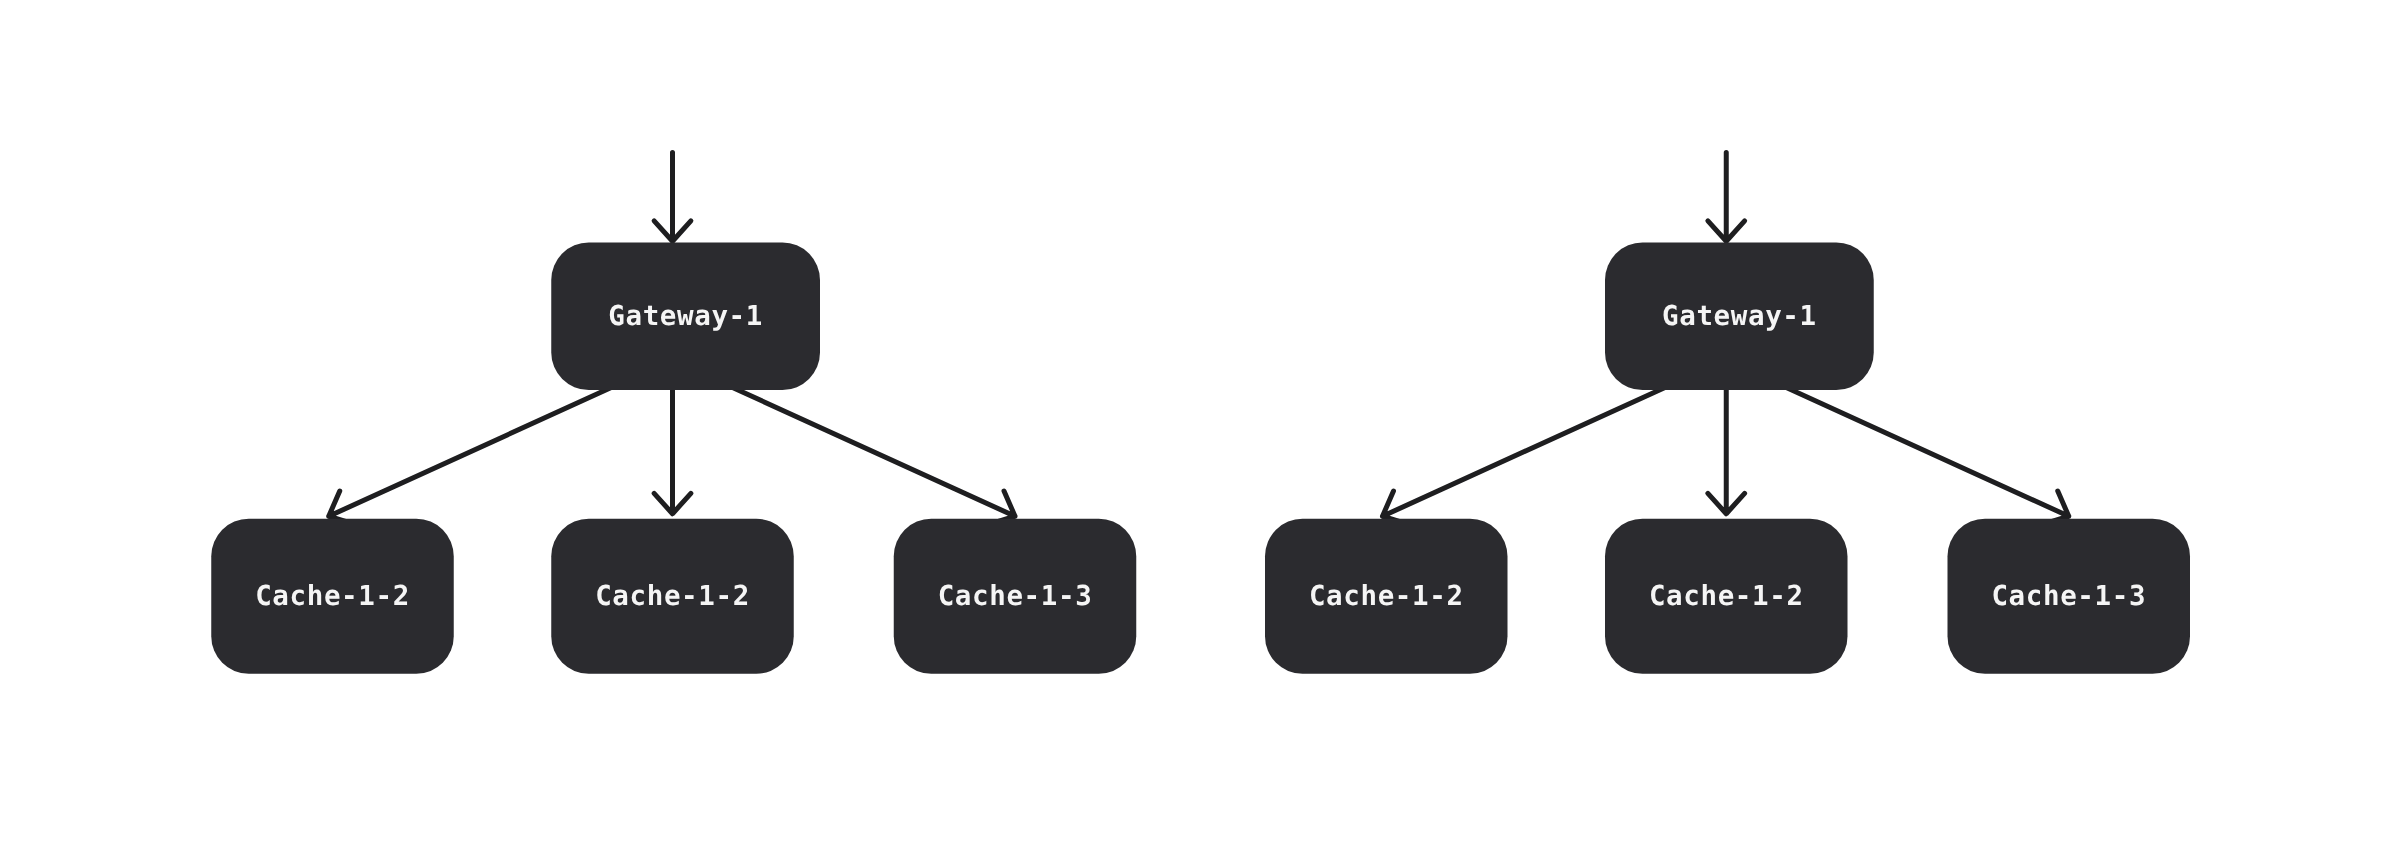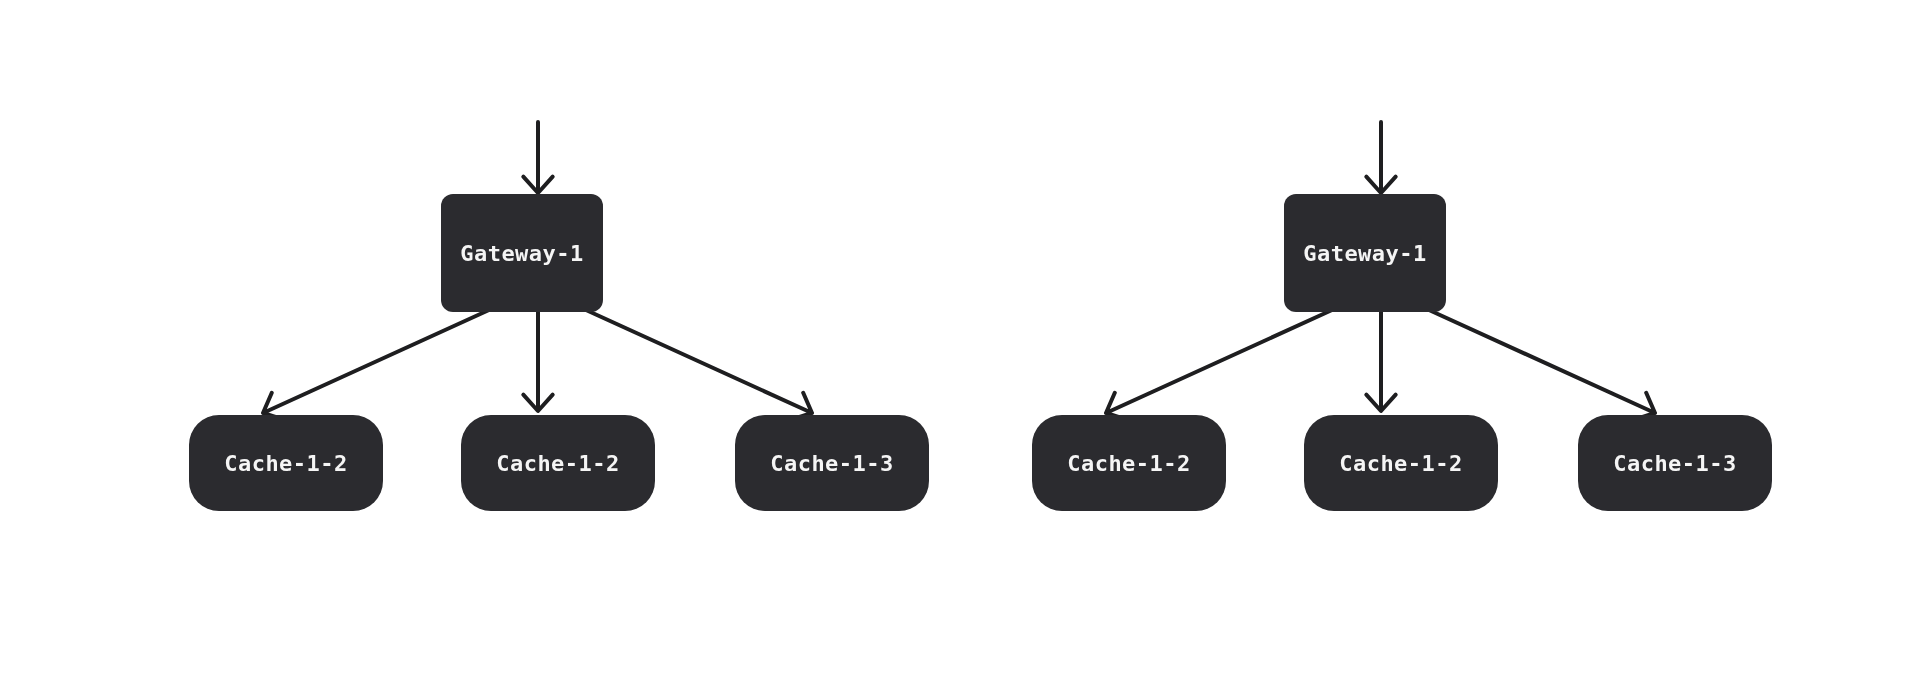--- a/index.html
+++ b/index.html
@@ -37,22 +37,22 @@
     border-radius: 30px;
     box-sizing: border-box;
   }
   .node .label {
     color: var(--node-text, #f5f5f5);
     font-size: 22px;
     font-weight: bold;
     letter-spacing: 0.5px;
     white-space: nowrap;
   }
-  .gateway { width: 162px; height: 118px; top: 194px; border-radius: 12px; }
-  .cache   { width: 194px; height: 96px; top: 415px; margin-left: 20px; }
+  .gateway { width: 215px; height: 118px; top: 194px; }
+  .cache   { width: 194px; height: 124px; top: 415px; }
 
   .l-gw  { left: 441px; }
   .l-c1  { left: 169px; }
   .l-c2  { left: 441px; }
   .l-c3  { left: 715px; }
 
   .r-gw  { left: 1284px; }
   .r-c1  { left: 1012px; }
   .r-c2  { left: 1284px; }
   .r-c3  { left: 1558px; }

